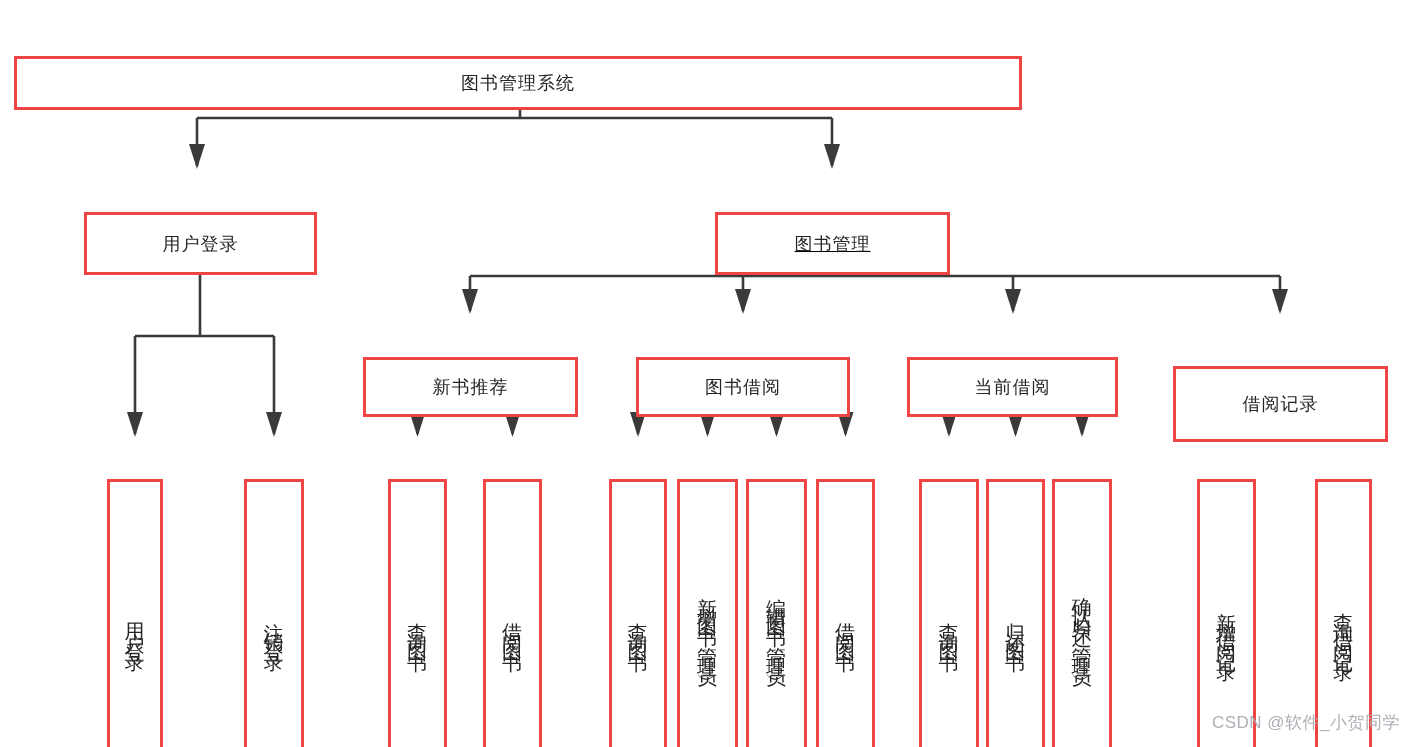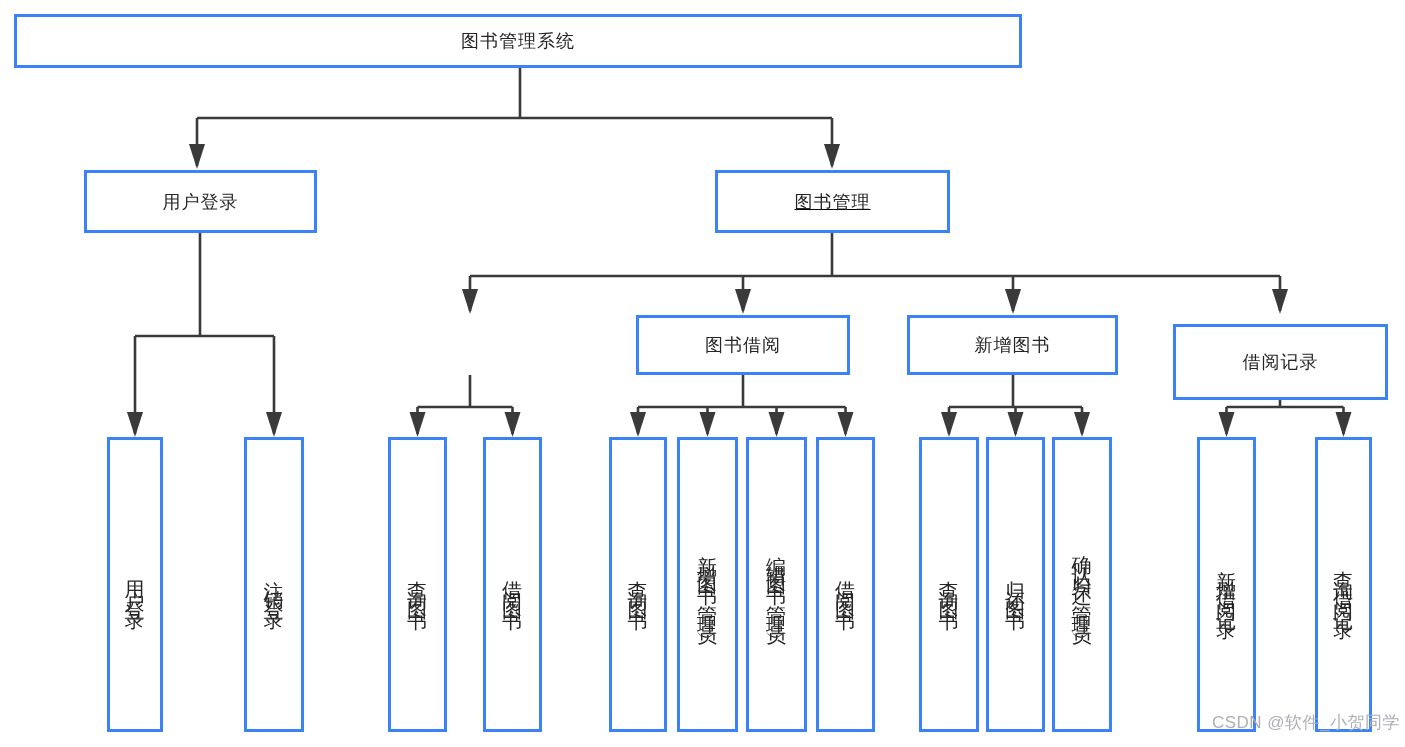--- a/index.html
+++ b/index.html
@@ -19,25 +19,26 @@
     position: absolute;
     left: 0;
     top: 0;
     width: 1405px;
     height: 747px;
     pointer-events: none;
   }
   .box {
     position: absolute;
     box-sizing: border-box;
-    border: 3px solid #3b82f6;
+    border: 3px solid #ef4444;
     background: #ffffff;
     display: flex;
     align-items: center;
     justify-content: center;
+    margin-top: 42px;
   }
   .box .hlabel {
     font-size: 18px;
     letter-spacing: 1px;
     color: #252525;
     white-space: nowrap;
   }
   .leaf .vlabel {
     writing-mode: vertical-rl;
     font-size: 20px;
@@ -98,25 +99,28 @@
     <span class="hlabel">图书管理系统</span>
   </div>
 
   <div class="box" style="left:84px;top:170px;width:233px;height:63px;">
     <span class="hlabel">用户登录</span>
   </div>
   <div class="box" style="left:715px;top:170px;width:235px;height:63px;text-decoration:underline;">
     <span class="hlabel">图书管理</span>
   </div>
 
+  <div class="box" style="left:363px;top:315px;width:215px;height:60px;">
+    <span class="hlabel">新书推荐</span>
+  </div>
   <div class="box" style="left:636px;top:315px;width:214px;height:60px;justify-content:center;">
     <span class="hlabel">图书借阅</span>
   </div>
   <div class="box" style="left:907px;top:315px;width:211px;height:60px;">
-    <span class="hlabel">新增图书</span>
+    <span class="hlabel">当前借阅</span>
   </div>
   <div class="box" style="left:1173px;top:324px;width:215px;height:76px;">
     <span class="hlabel">借阅记录</span>
   </div>
 
   <div class="box leaf" style="left:107px;top:437px;width:56px;height:295px;">
     <span class="vlabel">用户登录</span>
   </div>
   <div class="box leaf" style="left:244px;top:437px;width:60px;height:295px;">
     <span class="vlabel">注销登录</span>

